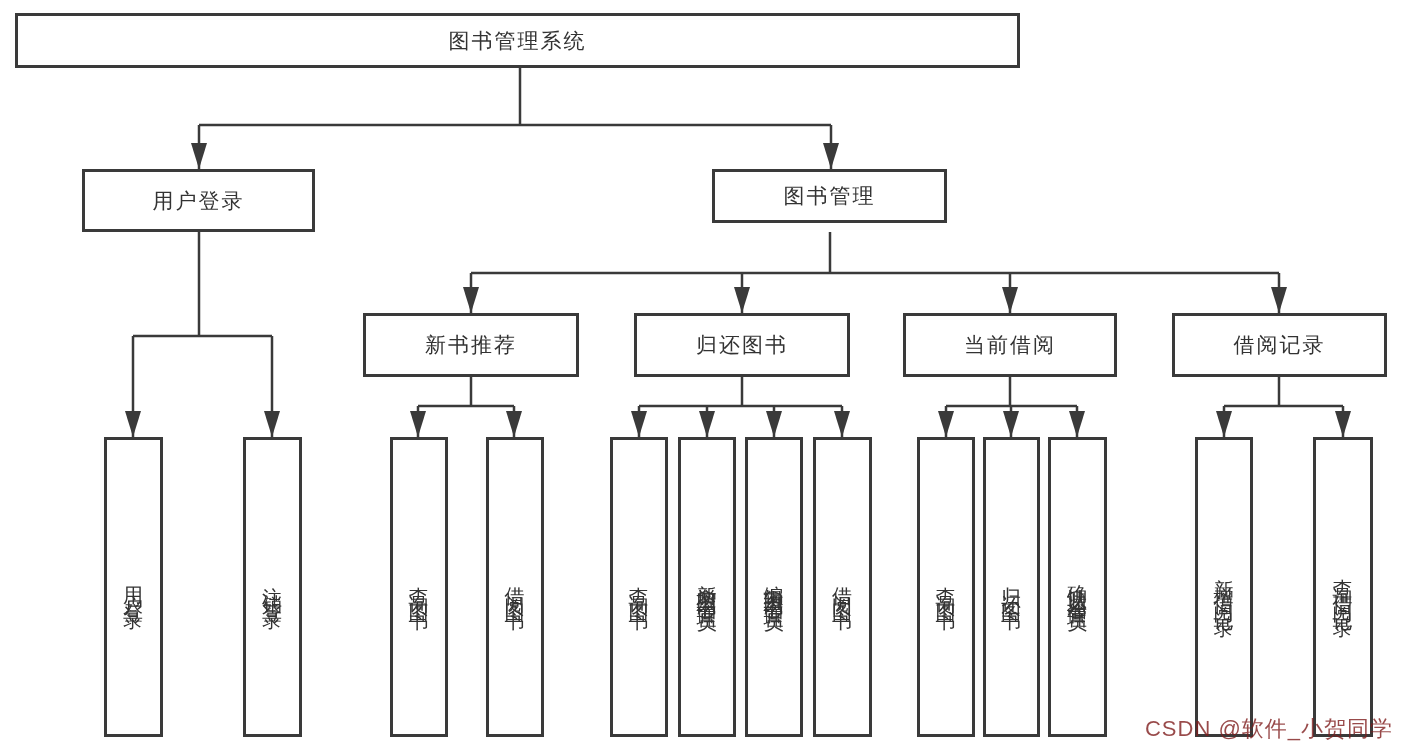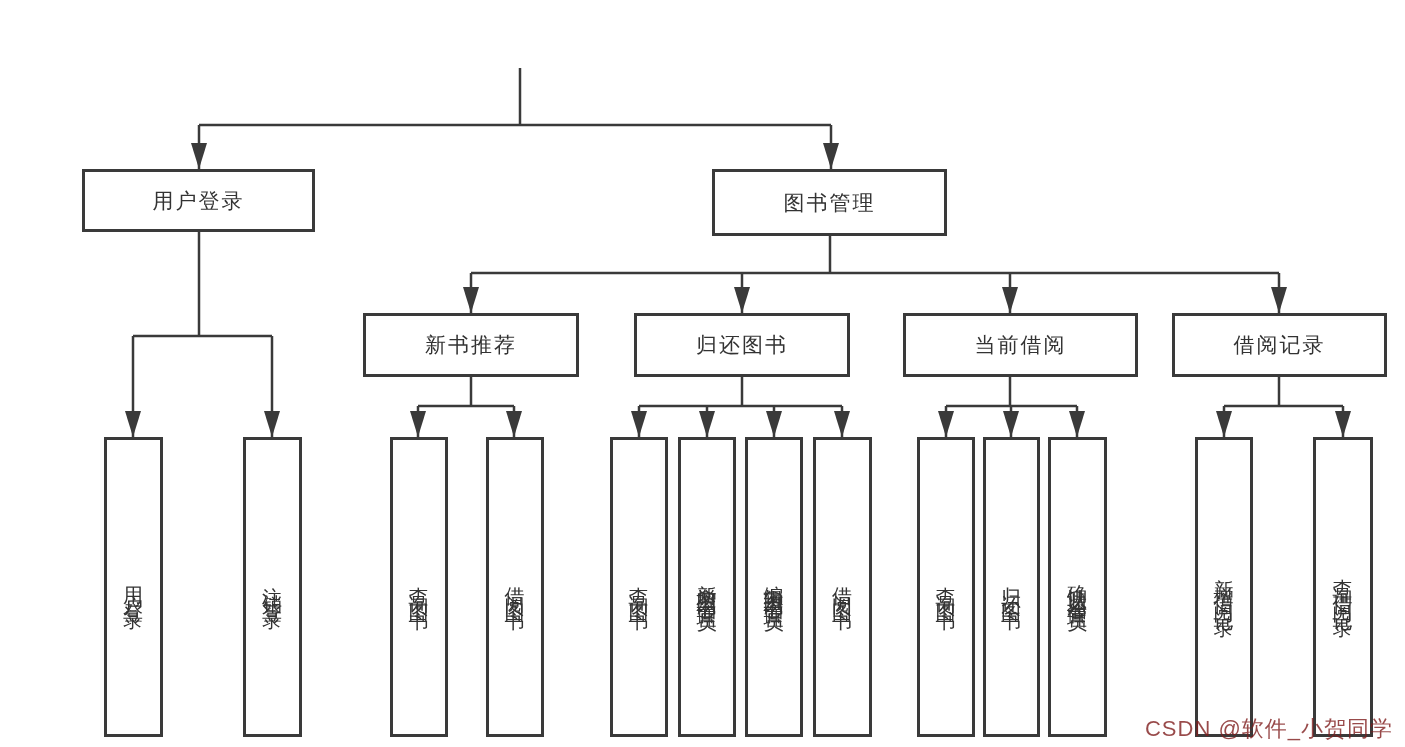--- a/index.html
+++ b/index.html
@@ -30,25 +30,25 @@
     justify-content: center;
     font-size: 21px;
     color: #333333;
     letter-spacing: 2px;
     white-space: nowrap;
   }
 
   
   .node.root  { left: 15px;   top: 13px;  width: 1005px; height: 55px; }
   .node.l2a   { left: 82px;   top: 169px; width: 233px;  height: 63px; }
-  .node.l2b   { left: 712px;  top: 169px; width: 235px;  height: 67px; }
+  .node.l2b   { left: 712px;  top: 169px; width: 235px;  height: 54px; }
   .node.l3    { top: 313px; height: 64px; }
   .node.l3a   { left: 363px;  width: 216px; }
   .node.l3b   { left: 634px;  width: 216px; }
-  .node.l3c   { left: 903px;  width: 235px; }
+  .node.l3c   { left: 903px;  width: 214px; }
   .node.l3d   { left: 1172px; width: 215px; }
 
   
   .node.leaf { top: 437px; height: 300px; width: 58px; letter-spacing: 0; }
   .vtext {
     writing-mode: vertical-rl;
     text-orientation: mixed;
     font-size: 20px;
     line-height: 1;
     letter-spacing: 8px;
@@ -129,20 +129,21 @@
       <path d="M1011,406 V437" marker-end="url(#ah)"></path>
       <path d="M1077,406 V437" marker-end="url(#ah)"></path>
 
       <path d="M1279,377 V406"></path>
       <path d="M1224,406 H1343"></path>
       <path d="M1224,406 V437" marker-end="url(#ah)"></path>
       <path d="M1343,406 V437" marker-end="url(#ah)"></path>
     </g>
   </svg>
 
+  <div class="node root">图书管理系统</div>
 
   <div class="node l2a">用户登录</div>
   <div class="node l2b">图书管理</div>
 
   <div class="node l3 l3a">新书推荐</div>
   <div class="node l3 l3b">归还图书</div>
   <div class="node l3 l3c">当前借阅</div>
   <div class="node l3 l3d">借阅记录</div>
 
   <div class="node leaf u1">

